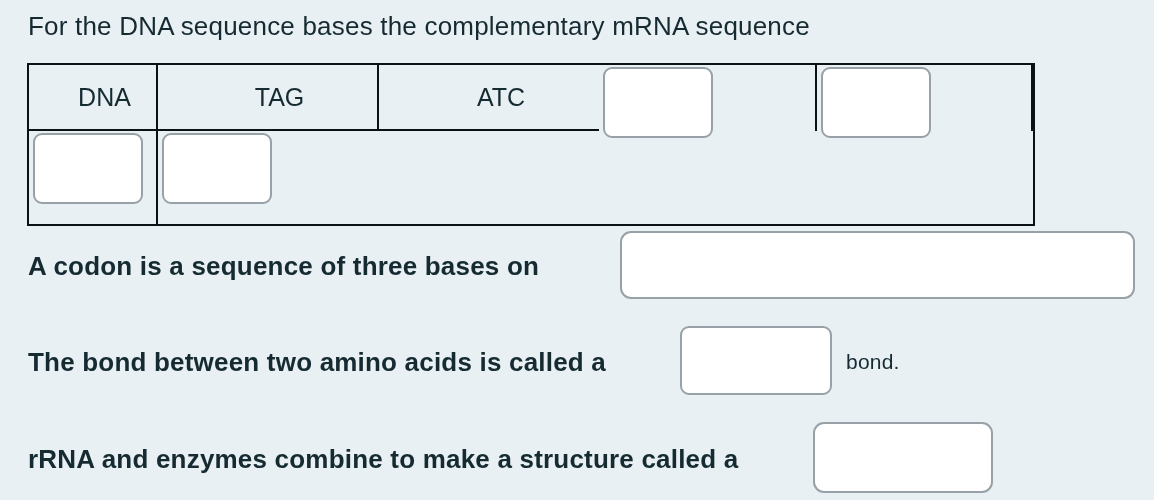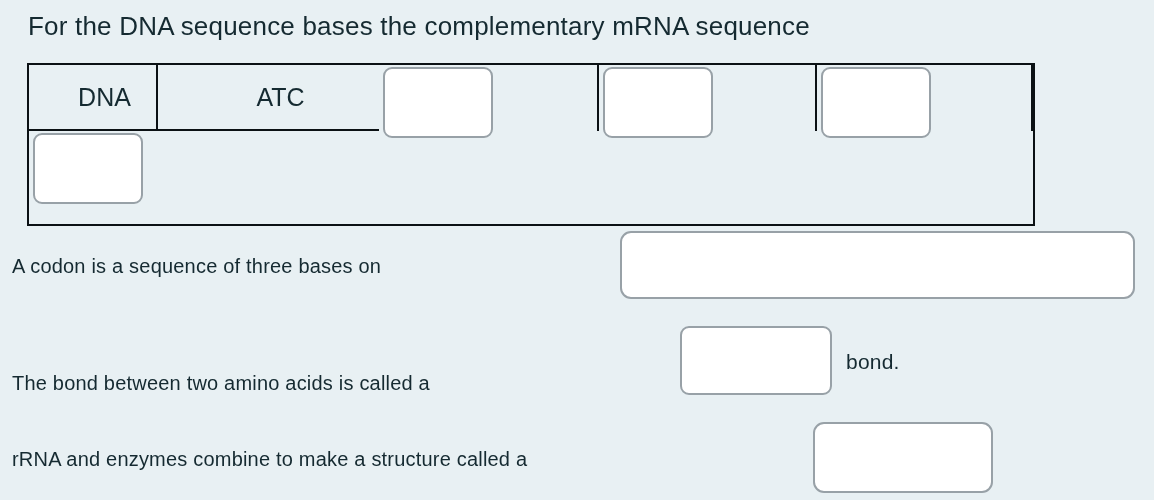--- a/index.html
+++ b/index.html
@@ -67,46 +67,48 @@
     width: 110px;
     height: 71px;
   }
   .blank.abs { position: absolute; }
   .blank.q1 { left: 620px; top: 231px; width: 515px; height: 68px; border-radius: 11px; }
   .blank.q2 { left: 680px; top: 326px; width: 152px; height: 69px; }
   .blank.q3 { left: 813px; top: 422px; width: 180px; height: 71px; border-radius: 11px; }
   
   .q-text {
     position: absolute;
-    left: 12px;
-    font-size: 20px;
+    left: 28px;
+    font-size: 26px;
     letter-spacing: 0.2px;
     line-height: 32px;
     white-space: nowrap;
+    font-weight: bold;
   }
   .q-text.q1 { top: 250px; }
-  .q-text.q2 { top: 346px; margin-top: 21px; }
+  .q-text.q2 { top: 346px; }
   .q-text.q3 { top: 443px; }
   .q-suffix {
     position: absolute;
     font-size: 21px;
     letter-spacing: 0.2px;
     line-height: 32px;
     white-space: nowrap;
   }
   .q-suffix.q2 { left: 846px; top: 346px; }
 </style>
 </head>
 <body>
 
 <div class="page-title">For the DNA sequence bases the complementary mRNA sequence</div>
 
 <div class="dna-table">
 
   <div class="cell v-border h-border">DNA</div>
+  <div class="cell v-border h-border">TAG</div>
   <div class="cell h-border">ATC</div>
 
   <div class="cell v-border answer-cell">
     <input class="blank small" type="text" value="" style="">
   </div>
   <div class="cell v-border answer-cell">
     <input class="blank small" type="text" value="" style="">
   </div>
   <div class="cell v-border answer-cell">
     <input class="blank small" type="text" value="" style="">

